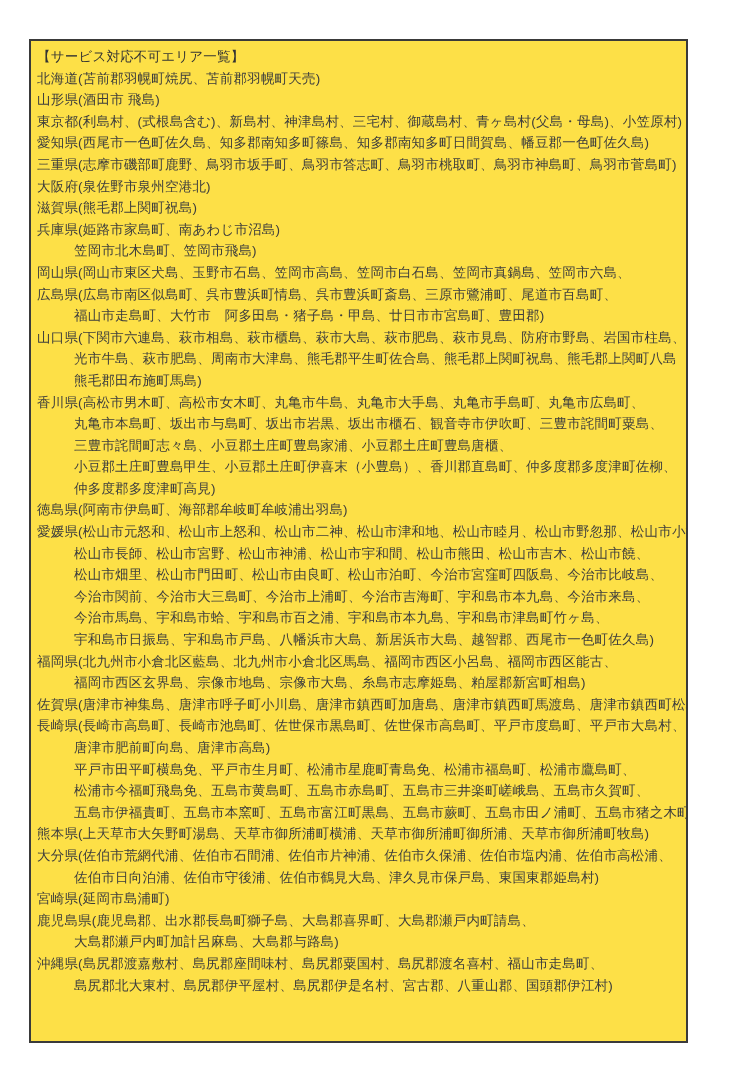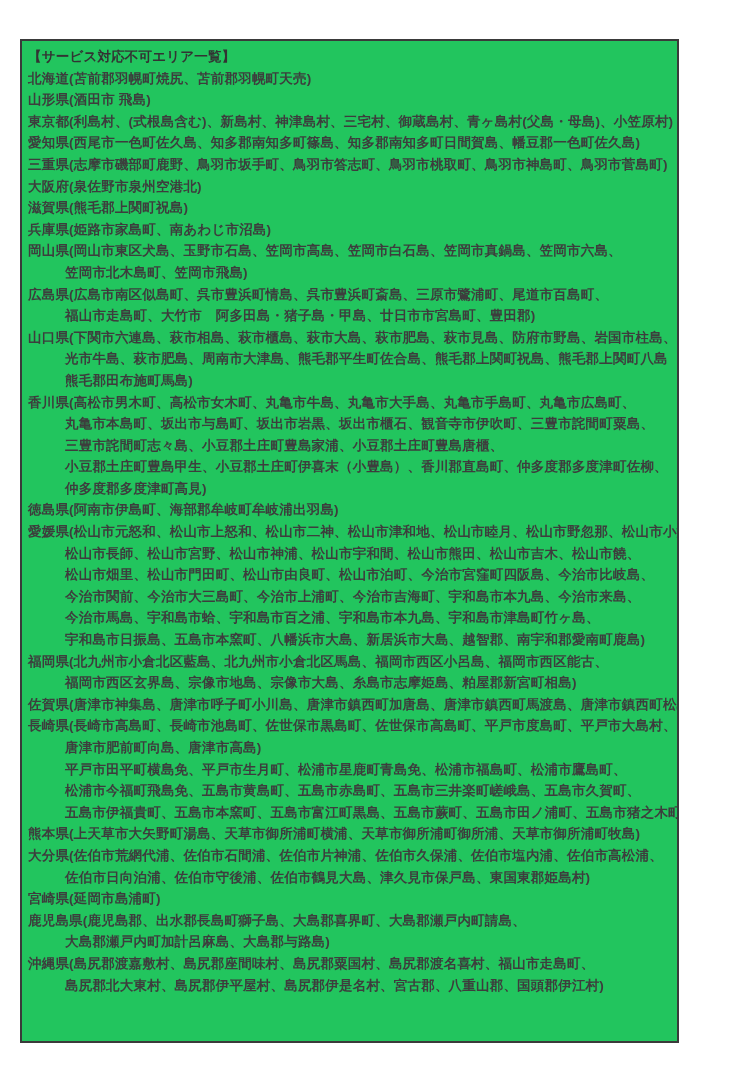--- a/index.html
+++ b/index.html
@@ -9,30 +9,29 @@
   body {
     width: 729px;
     height: 1080px;
     background: #ffffff;
     position: relative;
     font-family: "Liberation Sans", "DejaVu Sans", sans-serif;
     overflow: hidden;
   }
   .list-box {
     position: absolute;
-    left: 20px;
+    left: 29px;
     top: 39px;
     width: 659px;
     height: 1004px;
     box-sizing: border-box;
     border: 2px solid #3a3a3a;
-    background: #22c55e;
+    background: #fde047;
     padding: 5px 4px 4px 6px;
     overflow: hidden;
-    font-weight: bold;
   }
   .line {
     font-size: 13.5px;
     line-height: 21.6px;
     color: #3d3d3d;
     white-space: pre;
     letter-spacing: 0.2px;
   }
   .line.title {
     color: #333333;
@@ -49,39 +48,39 @@
     <div class="line title">【サービス対応不可エリア一覧】</div>
     <div id="lines-container">
         <div class="line">北海道(苫前郡羽幌町焼尻、苫前郡羽幌町天売)</div>
         <div class="line">山形県(酒田市 飛島)</div>
         <div class="line">東京都(利島村、(式根島含む)、新島村、神津島村、三宅村、御蔵島村、青ヶ島村(父島・母島)、小笠原村)</div>
         <div class="line">愛知県(西尾市一色町佐久島、知多郡南知多町篠島、知多郡南知多町日間賀島、幡豆郡一色町佐久島)</div>
         <div class="line">三重県(志摩市磯部町鹿野、鳥羽市坂手町、鳥羽市答志町、鳥羽市桃取町、鳥羽市神島町、鳥羽市菅島町)</div>
         <div class="line">大阪府(泉佐野市泉州空港北)</div>
         <div class="line">滋賀県(熊毛郡上関町祝島)</div>
         <div class="line">兵庫県(姫路市家島町、南あわじ市沼島)</div>
+        <div class="line indent">笠岡市北木島町、笠岡市飛島)</div>
         <div class="line">岡山県(岡山市東区犬島、玉野市石島、笠岡市高島、笠岡市白石島、笠岡市真鍋島、笠岡市六島、</div>
-        <div class="line indent">笠岡市北木島町、笠岡市飛島)</div>
         <div class="line">広島県(広島市南区似島町、呉市豊浜町情島、呉市豊浜町斎島、三原市鷺浦町、尾道市百島町、</div>
         <div class="line indent">福山市走島町、大竹市　阿多田島・猪子島・甲島、廿日市市宮島町、豊田郡)</div>
         <div class="line">山口県(下関市六連島、萩市相島、萩市櫃島、萩市大島、萩市肥島、萩市見島、防府市野島、岩国市柱島、</div>
         <div class="line indent">光市牛島、萩市肥島、周南市大津島、熊毛郡平生町佐合島、熊毛郡上関町祝島、熊毛郡上関町八島</div>
         <div class="line indent">熊毛郡田布施町馬島)</div>
         <div class="line">香川県(高松市男木町、高松市女木町、丸亀市牛島、丸亀市大手島、丸亀市手島町、丸亀市広島町、</div>
         <div class="line indent">丸亀市本島町、坂出市与島町、坂出市岩黒、坂出市櫃石、観音寺市伊吹町、三豊市詫間町粟島、</div>
         <div class="line indent">三豊市詫間町志々島、小豆郡土庄町豊島家浦、小豆郡土庄町豊島唐櫃、</div>
         <div class="line indent">小豆郡土庄町豊島甲生、小豆郡土庄町伊喜末（小豊島）、香川郡直島町、仲多度郡多度津町佐柳、</div>
         <div class="line indent">仲多度郡多度津町高見)</div>
         <div class="line">徳島県(阿南市伊島町、海部郡牟岐町牟岐浦出羽島)</div>
         <div class="line">愛媛県(松山市元怒和、松山市上怒和、松山市二神、松山市津和地、松山市睦月、松山市野忽那、松山市小浜</div>
         <div class="line indent">松山市長師、松山市宮野、松山市神浦、松山市宇和間、松山市熊田、松山市吉木、松山市饒、</div>
         <div class="line indent">松山市畑里、松山市門田町、松山市由良町、松山市泊町、今治市宮窪町四阪島、今治市比岐島、</div>
         <div class="line indent">今治市関前、今治市大三島町、今治市上浦町、今治市吉海町、宇和島市本九島、今治市来島、</div>
         <div class="line indent">今治市馬島、宇和島市蛤、宇和島市百之浦、宇和島市本九島、宇和島市津島町竹ヶ島、</div>
-        <div class="line indent">宇和島市日振島、五島市本窯町、八幡浜市大島、新居浜市大島、越智郡、南宇和郡愛南町鹿島)</div>
+        <div class="line indent">宇和島市日振島、宇和島市戸島、八幡浜市大島、新居浜市大島、越智郡、西尾市一色町佐久島)</div>
         <div class="line">福岡県(北九州市小倉北区藍島、北九州市小倉北区馬島、福岡市西区小呂島、福岡市西区能古、</div>
         <div class="line indent">福岡市西区玄界島、宗像市地島、宗像市大島、糸島市志摩姫島、粕屋郡新宮町相島)</div>
         <div class="line">佐賀県(唐津市神集島、唐津市呼子町小川島、唐津市鎮西町加唐島、唐津市鎮西町馬渡島、唐津市鎮西町松島</div>
         <div class="line">長崎県(長崎市高島町、長崎市池島町、佐世保市黒島町、佐世保市高島町、平戸市度島町、平戸市大島村、</div>
         <div class="line indent">唐津市肥前町向島、唐津市高島)</div>
         <div class="line indent">平戸市田平町横島免、平戸市生月町、松浦市星鹿町青島免、松浦市福島町、松浦市鷹島町、</div>
         <div class="line indent">松浦市今福町飛島免、五島市黄島町、五島市赤島町、五島市三井楽町嵯峨島、五島市久賀町、</div>
         <div class="line indent">五島市伊福貴町、五島市本窯町、五島市富江町黒島、五島市蕨町、五島市田ノ浦町、五島市猪之木町</div>
         <div class="line">熊本県(上天草市大矢野町湯島、天草市御所浦町横浦、天草市御所浦町御所浦、天草市御所浦町牧島)</div>
         <div class="line">大分県(佐伯市荒網代浦、佐伯市石間浦、佐伯市片神浦、佐伯市久保浦、佐伯市塩内浦、佐伯市高松浦、</div>

